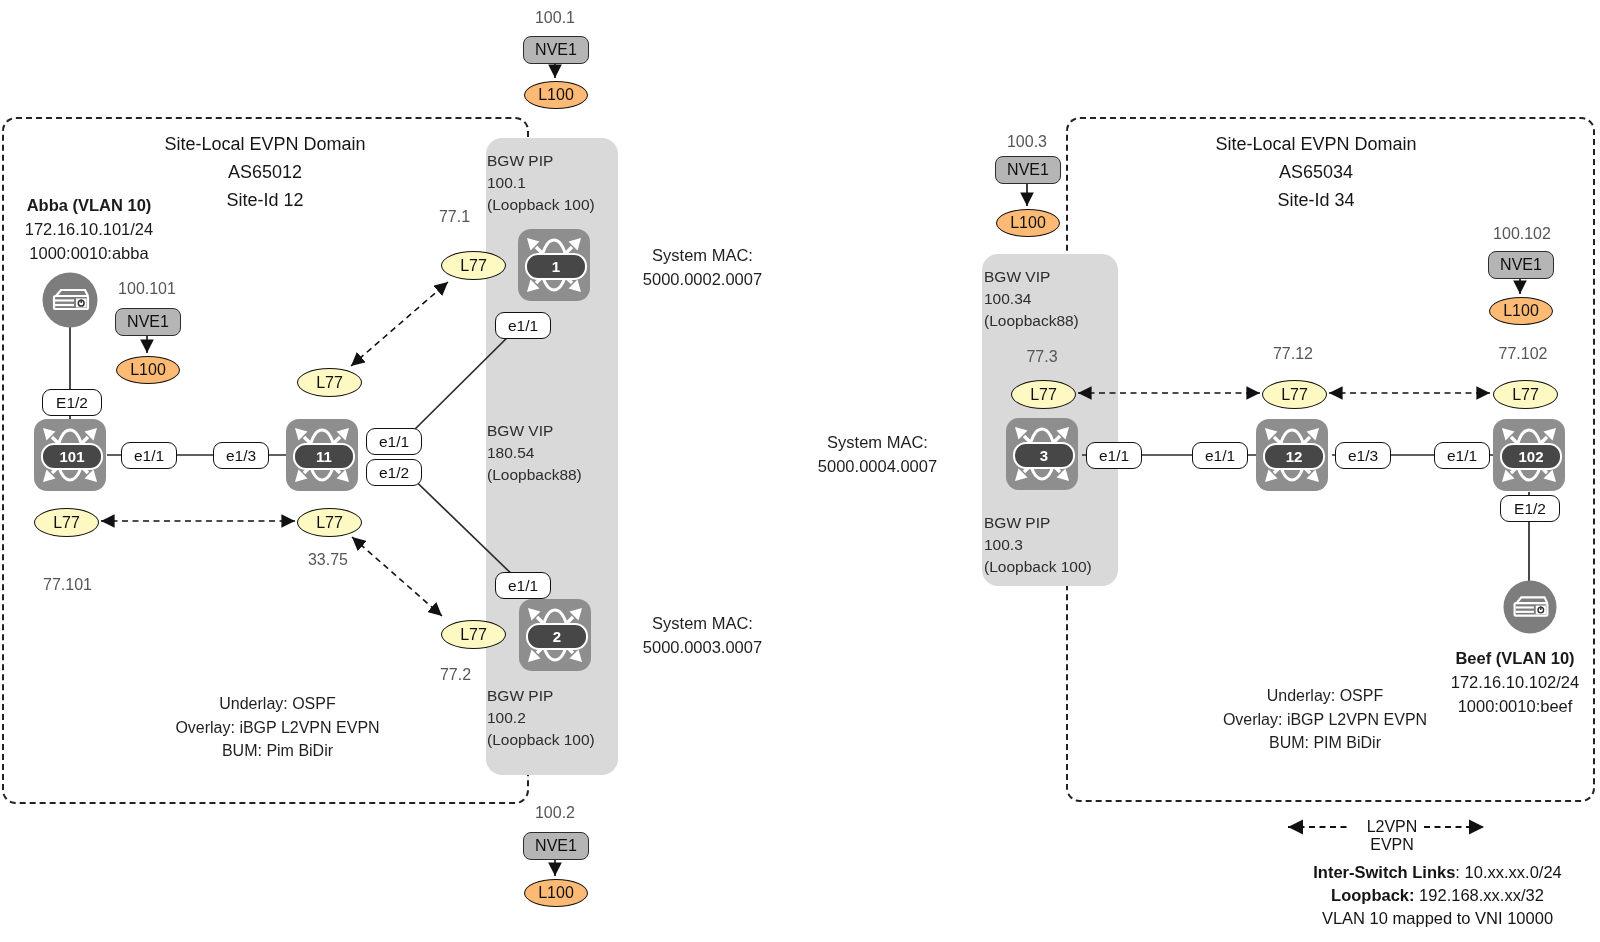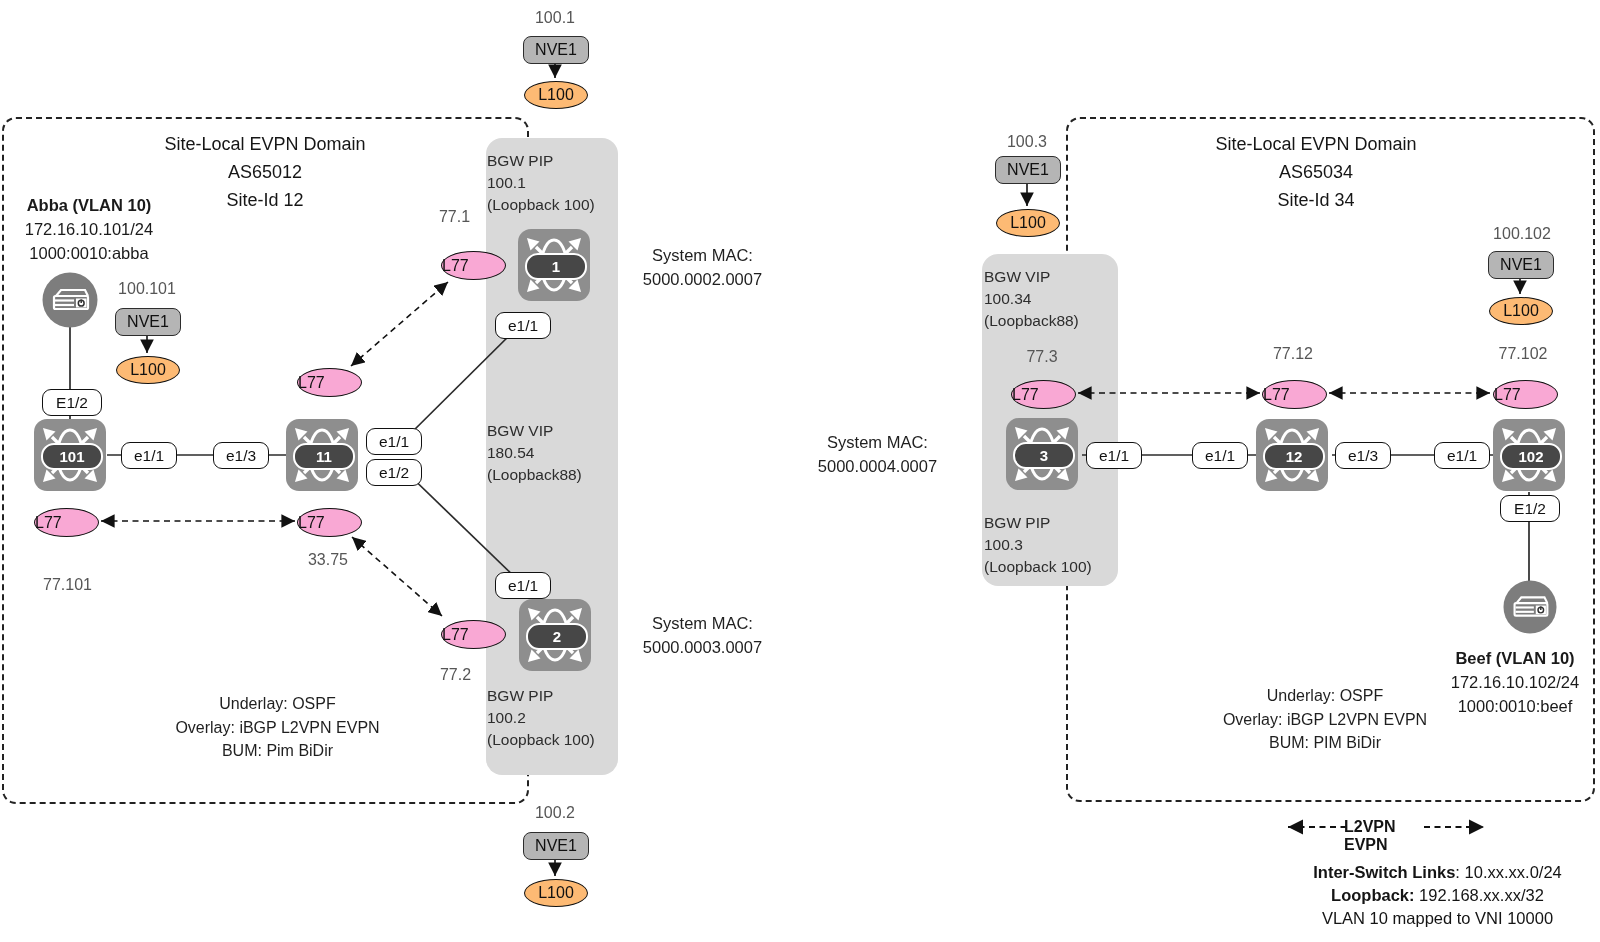--- a/index.html
+++ b/index.html
@@ -6,37 +6,37 @@
   #canvas{position:relative;width:1600px;height:942px;background:#fff;overflow:hidden;
           font-family:"Liberation Sans",sans-serif;color:#1a1a1a;}
   .abs{position:absolute;}
   .site-box{border:2px dashed #222;border-radius:14px;}
   .panel{background:#d9d9d9;border-radius:16px;}
   .site-title{font-size:18px;line-height:28px;text-align:center;color:#161616;}
   .nve{width:64px;height:26px;background:#b5b5b5;border:1.7px solid #2d2d2d;border-radius:8px;
        text-align:center;line-height:26px;font-size:16px;color:#101010;}
   .lo{width:62px;height:26px;background:#fdba74;border:1.7px solid #111;border-radius:50%;
       text-align:center;line-height:26px;font-size:16px;color:#111;}
-  .l77{width:63px;height:27px;background:#f9a8d4;border:1.7px solid #111;border-radius:50%;
-      line-height:27px;font-size:16px;color:#111;}
+  .l77{width:63px;height:27px;background:#fef9c3;border:1.7px solid #111;border-radius:50%;
+      text-align:center;line-height:27px;font-size:16px;color:#111;}
   .iface{width:54px;height:25px;background:#fff;border:1.6px solid #111;border-radius:9px;
       text-align:center;line-height:25px;font-size:15.5px;color:#111;}
   .ipl{font-size:16px;color:#565656;text-align:center;}
   .host{font-size:16.5px;line-height:24px;text-align:center;color:#1a1a1a;}
   .host .hn{font-weight:bold;}
   .bgwt{font-size:15.5px;line-height:22px;text-align:left;color:#2d2d2d;}
   .mac{font-size:16.5px;line-height:24px;text-align:center;color:#1f1f1f;}
   .env{font-size:16px;line-height:23.5px;text-align:center;color:#1f1f1f;}
   .foot{font-size:16.5px;line-height:23px;text-align:center;color:#141414;}
   .foot .b{font-weight:bold;}
   .sw{width:74px;height:74px;}
   .sw-pill{position:absolute;left:8px;top:25px;width:58px;height:23px;background:#474747;
       border:2.2px solid #fff;border-radius:13px;color:#fff;font-size:15px;font-weight:bold;
       text-align:center;line-height:23px;}
-  .l2vpn{font-size:16px;color:#141414;font-weight:bold;}
+  .l2vpn{font-size:16px;color:#141414;text-align:center;}
 </style>
 </head>
 <body>
 
 <div id="canvas">
 
   <div class="abs site-box" style="left:2px;top:117px;width:523px;height:683px"></div>
   <div class="abs site-box" style="left:1066px;top:117px;width:525px;height:681px"></div>
 
   <div class="abs panel" style="left:486px;top:138px;width:132px;height:637px"></div>

